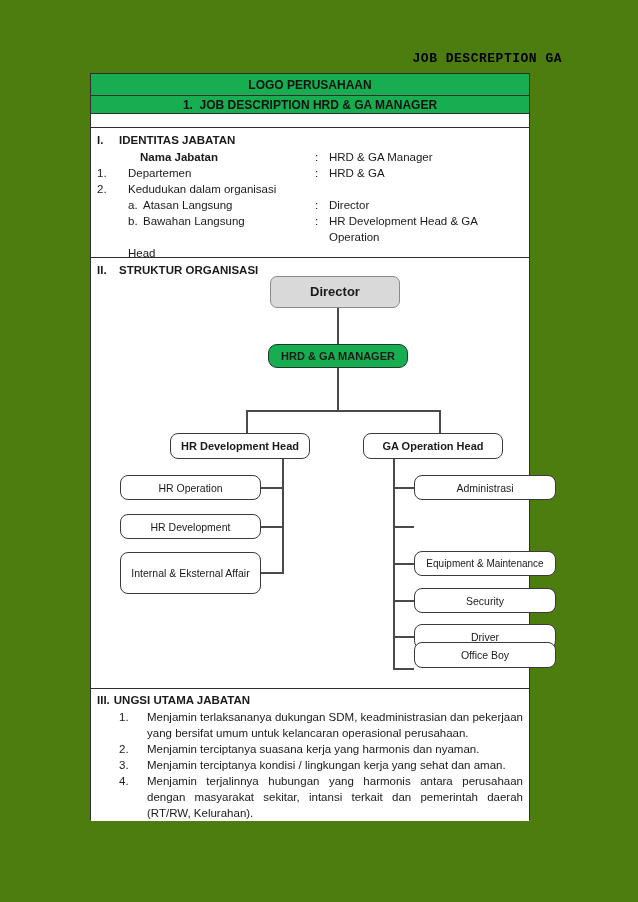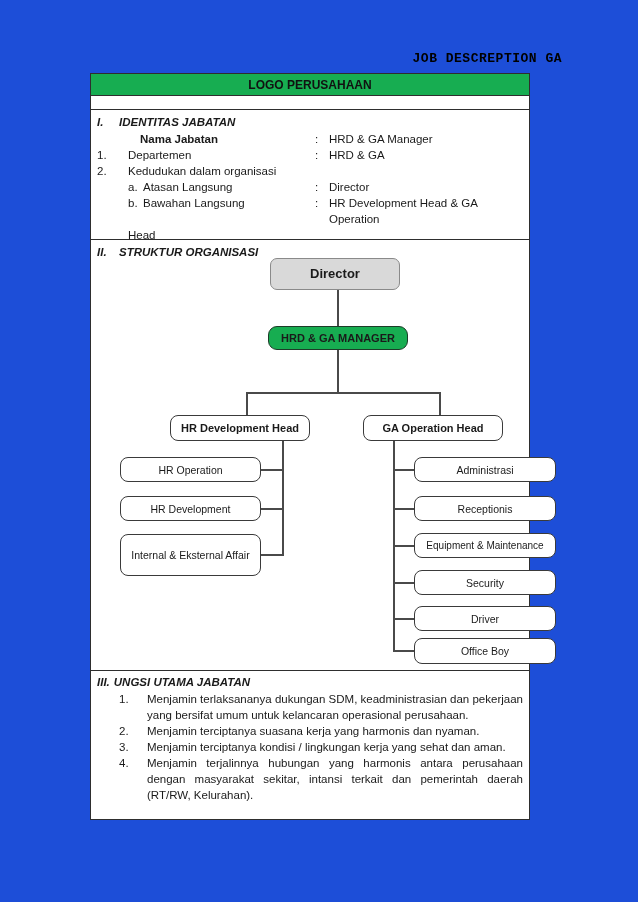--- a/index.html
+++ b/index.html
@@ -1,18 +1,18 @@
 <!DOCTYPE html>
 <html><head>
 <meta charset="utf-8">
 <style>
   * { margin:0; padding:0; box-sizing:border-box; }
   html,body { width:638px; height:902px; background:#ffffff; overflow:hidden;
               font-family:"Liberation Sans","DejaVu Sans",sans-serif; color:#1a1a1a; }
-  .page { position:relative; width:638px; height:902px; background:#1d4ed8; }
+  .page { position:relative; width:638px; height:902px; background:#4d7c0f; }
 
   .header-note { position:absolute; top:51px; right:76px;
                  font-family:"Liberation Mono","DejaVu Sans Mono",monospace;
                  font-weight:700; font-size:13px; letter-spacing:0.5px; color:#000; }
 
   .doc-table { position:absolute; left:90px; top:73px; width:440px; height:747px;
                border:1px solid #2e2e2e; background:#fff; }
 
   .green-row { background:#17AD51; border-bottom:1px solid #2e2e2e;
                display:flex; align-items:center; justify-content:center;
@@ -20,21 +20,21 @@
   .green-row span { white-space:pre; color:#111; }
   .row1 { height:22px; }
   .row2 { height:18px; }
   .spacer-row { height:14px; border-bottom:1px solid #2e2e2e; background:#fff; }
 
   .cell { position:relative; border-bottom:1px solid #2e2e2e; background:#fff; }
   .sec1 { height:130px; padding:4px 6px 0 6px; }
   .sec2 { height:431px; padding:4px 6px 0 6px; }
   .sec3 { height:132px; padding:3px 6px 0 6px; border-bottom:none; }
 
-  .sec-heading { font-weight:700; font-size:11.5px; line-height:17px;font-style:italic; }
+  .sec-heading { font-weight:700; font-size:11.5px; line-height:17px; }
   .sec-heading .hnum { display:inline-block; width:22px; }
   .sec3 .sec-heading .hnum3 { margin-right:4px; }
 
   
   .s1row { display:flex; font-size:11.5px; line-height:16px; }
   .s1left { width:218px; display:flex; }
   .s1num { width:31px; }
   .s1sub { width:15px; }
   .ind2 { margin-left:31px; }
   .s1colon { width:14px; }
@@ -69,20 +69,23 @@
 <body>
 
 <div class="page">
 
   <div class="header-note">JOB DESCREPTION GA</div>
 
   <div class="doc-table">
 
     <div class="green-row row1">
       <span>LOGO PERUSAHAAN</span>
+    </div>
+    <div class="green-row row2">
+      <span>1.  JOB DESCRIPTION HRD &amp; GA MANAGER</span>
     </div>
     <div class="spacer-row"></div>
 
     <div class="cell sec1">
       <div class="sec-heading">
         <span class="hnum">I.</span><span>IDENTITAS JABATAN</span>
       </div>
       <div class="s1row">
         <div class="s1left">
             <span class="bold">Nama Jabatan</span>
@@ -151,25 +154,24 @@
         <div class="line h" style="left:302px; top:410px; width:21px;"></div>
 
         <div class="node node-director">Director</div>
         <div class="node node-manager">HRD &amp; GA MANAGER</div>
         <div class="node node-head node-hr-head">HR Development Head</div>
         <div class="node node-head node-ga-head">GA Operation Head</div>
         <div class="node lchild" style="top:256px;">HR Development</div>
         <div class="node lchild" style="top:217px;">HR Operation</div>
         <div class="node lchild lchild3" style="top:294px;">Internal &amp; Eksternal Affair</div>
         <div class="node rchild" style="top:217px;text-align:right;">Administrasi</div>
-        <div class="node rchild" style="top:256px;">Receptionis</div>
         <div class="node rchild" style="top:293px; font-size:10px;">Equipment &amp; Maintenance</div>
         <div class="node rchild" style="top:330px;">Security</div>
         <div class="node rchild" style="top:366px;">Driver</div>
-        <div class="node rchild" style="top:398px; height:26px;text-align:center;">Office Boy</div>
+        <div class="node rchild" style="top:384px; height:26px;text-align:center;">Office Boy</div>
       </div>
     </div>
 
     <div class="cell sec3">
       <div class="sec-heading">
         <span class="hnum3">III.</span><span>UNGSI UTAMA JABATAN</span>
       </div>
       <div class="s3item">
         <span class="s3num">1.</span>
         <span class="s3text">Menjamin terlaksananya dukungan SDM, keadministrasian dan pekerjaan yang bersifat umum untuk kelancaran operasional perusahaan.</span>

